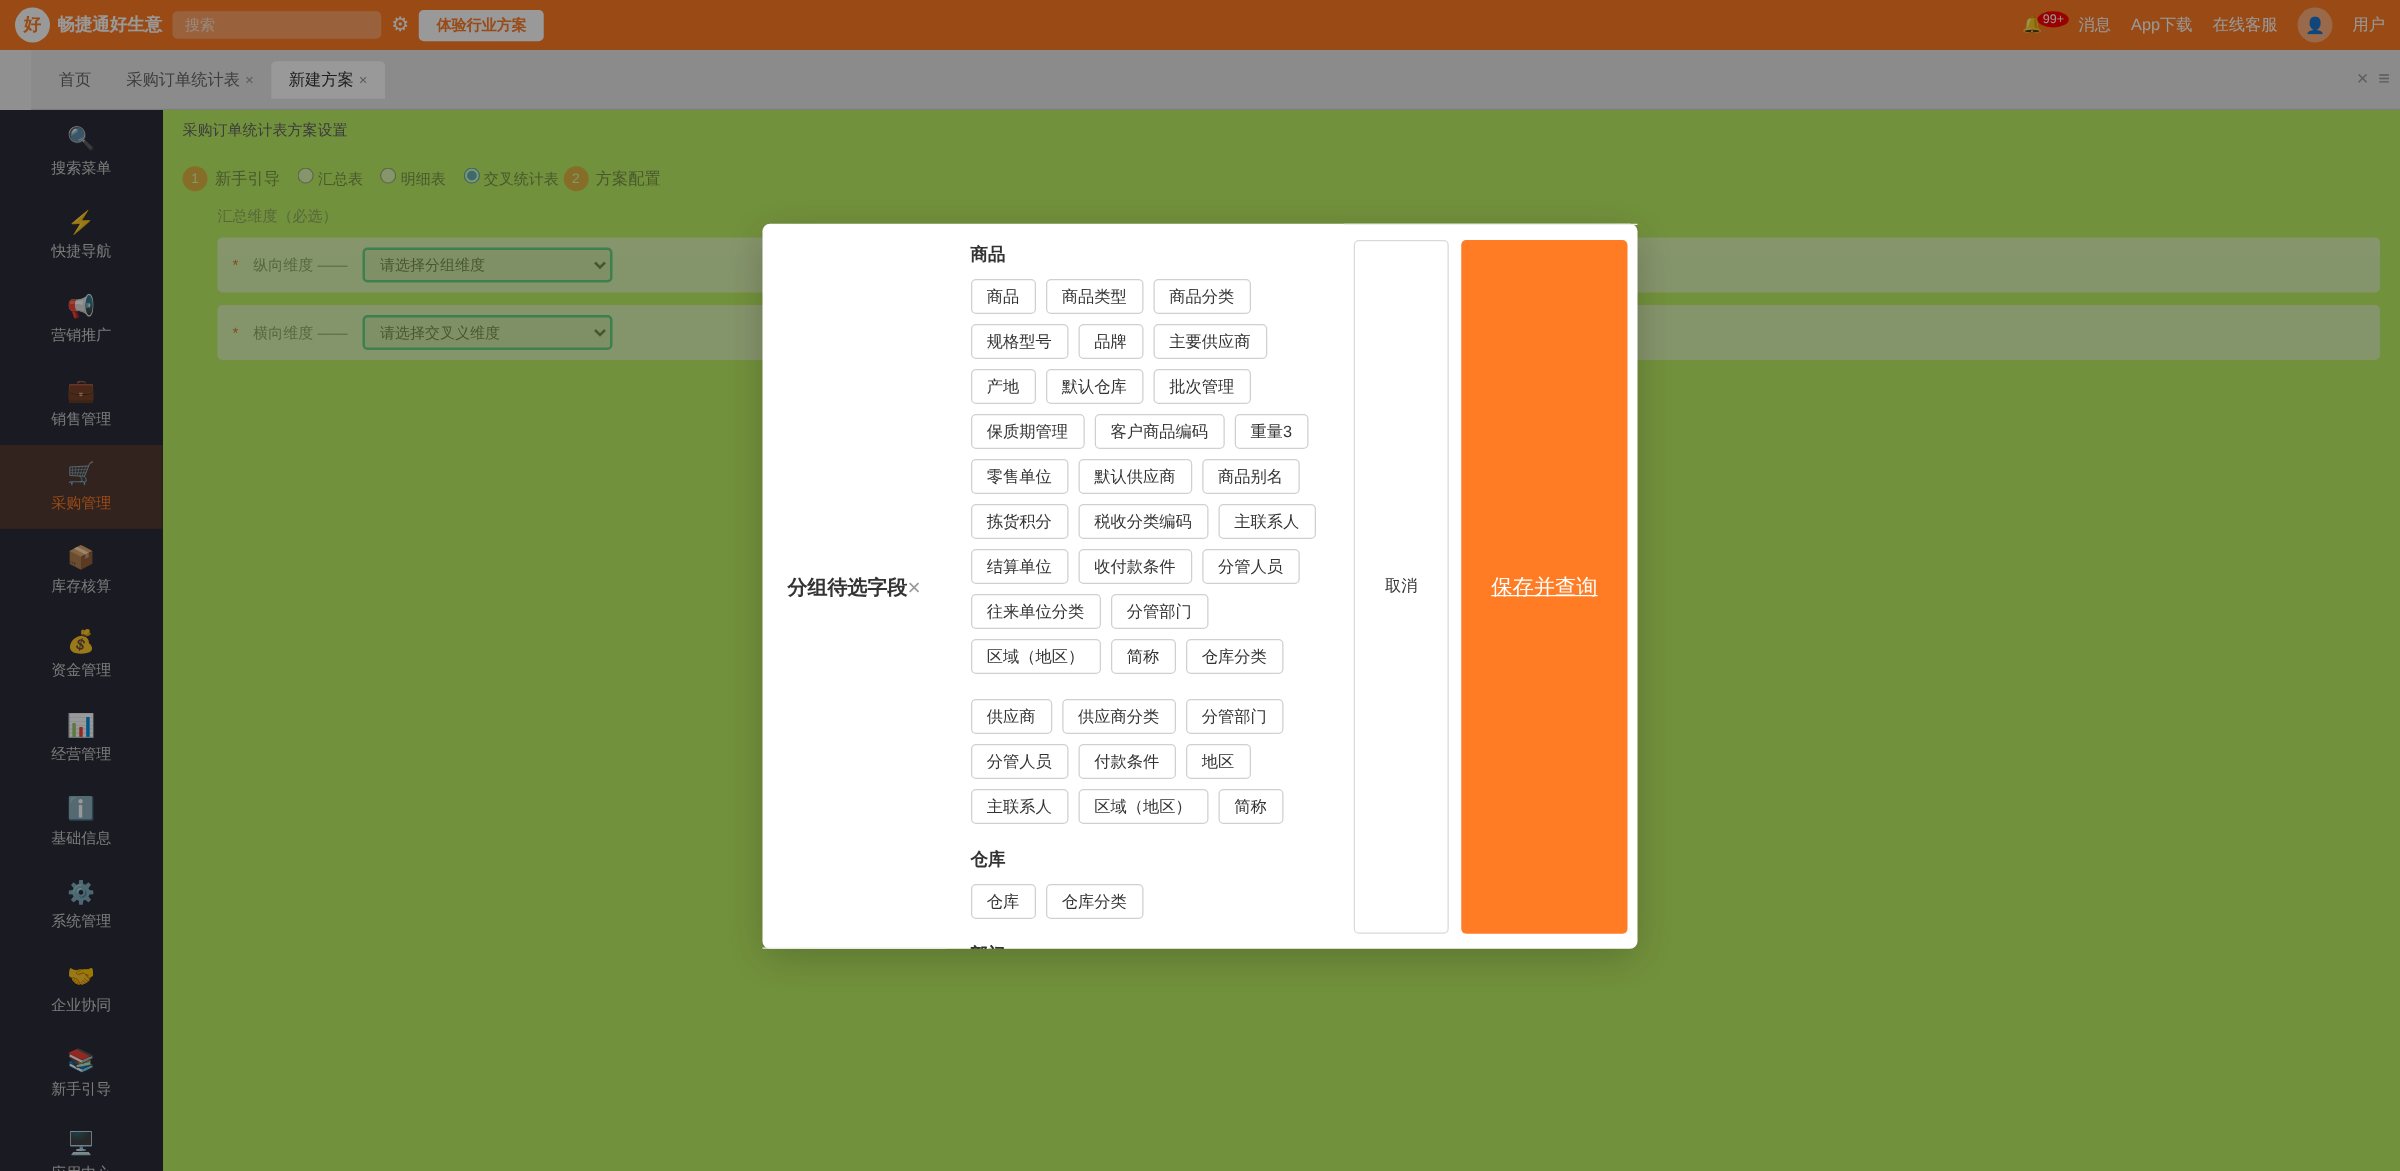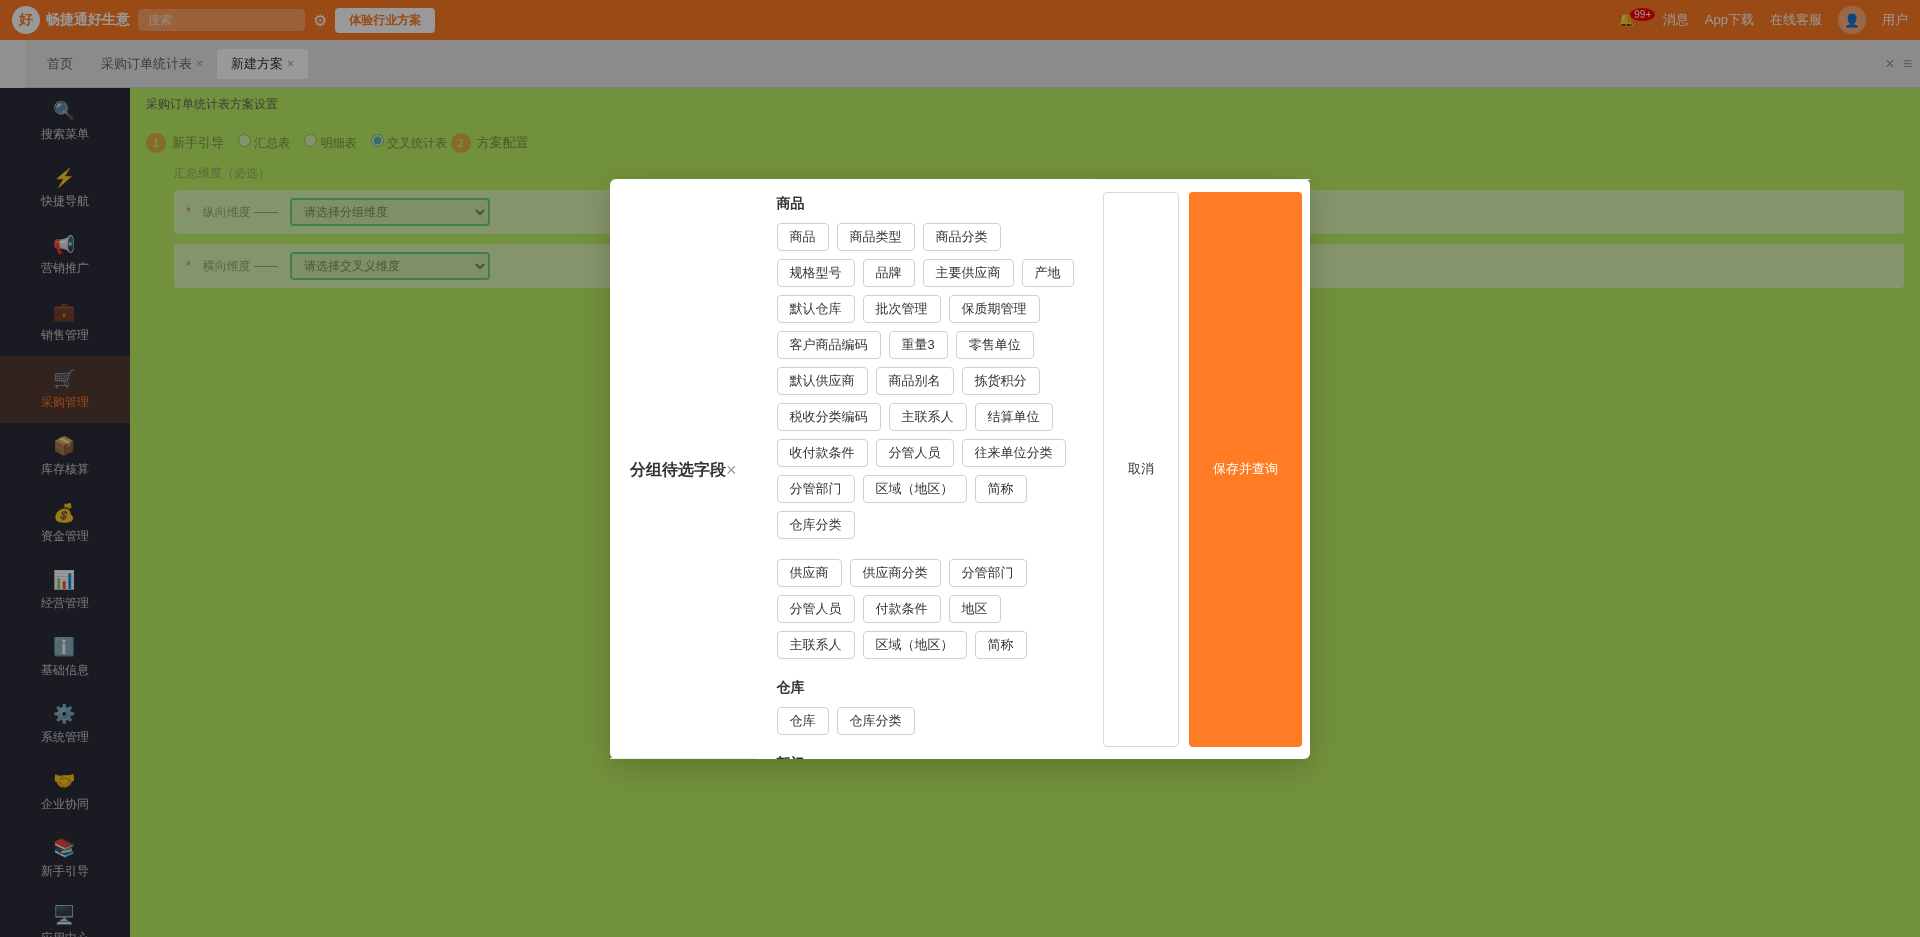--- a/index.html
+++ b/index.html
@@ -55,21 +55,21 @@
 
     
     .bg-form { padding: 12px 16px; }
     .step-badge { display: inline-flex; align-items: center; gap: 6px; font-size: 13px; color: #333; margin-bottom: 12px; }
     .step-num { width: 20px; height: 20px; background: #ff7c24; color: white; border-radius: 50%; display: inline-flex; align-items: center; justify-content: center; font-size: 11px; }
     .form-row { display: flex; align-items: center; gap: 12px; margin-bottom: 10px; padding: 8px 12px; background: white; border-radius: 4px; }
     .form-select { border: 2px solid #14b8a6; border-radius: 4px; padding: 4px 8px; font-size: 12px; color: #333; width: 200px; }
 
     
     .btn-cancel { padding: 8px 24px; border: 1px solid #d9d9d9; border-radius: 4px; background: white; color: #333; cursor: pointer; font-size: 13px; }
-    .btn-confirm { padding: 8px 24px; border: none; border-radius: 4px; background: #ff7c24; color: white; cursor: pointer; font-size: 13px; }
+    .btn-confirm { padding: 8px 24px; border: none; border-radius: 4px; background: #ff7c24; color: white; cursor: pointer; font-size: 17px; text-decoration: underline; }
 
     
     .modal-body::-webkit-scrollbar { width: 6px; }
     .modal-body::-webkit-scrollbar-thumb { background: #ccc; border-radius: 3px; }
   </style>
 </head>
 <body>
 
 <div class="top-bar">
   <div class="top-bar-left">

